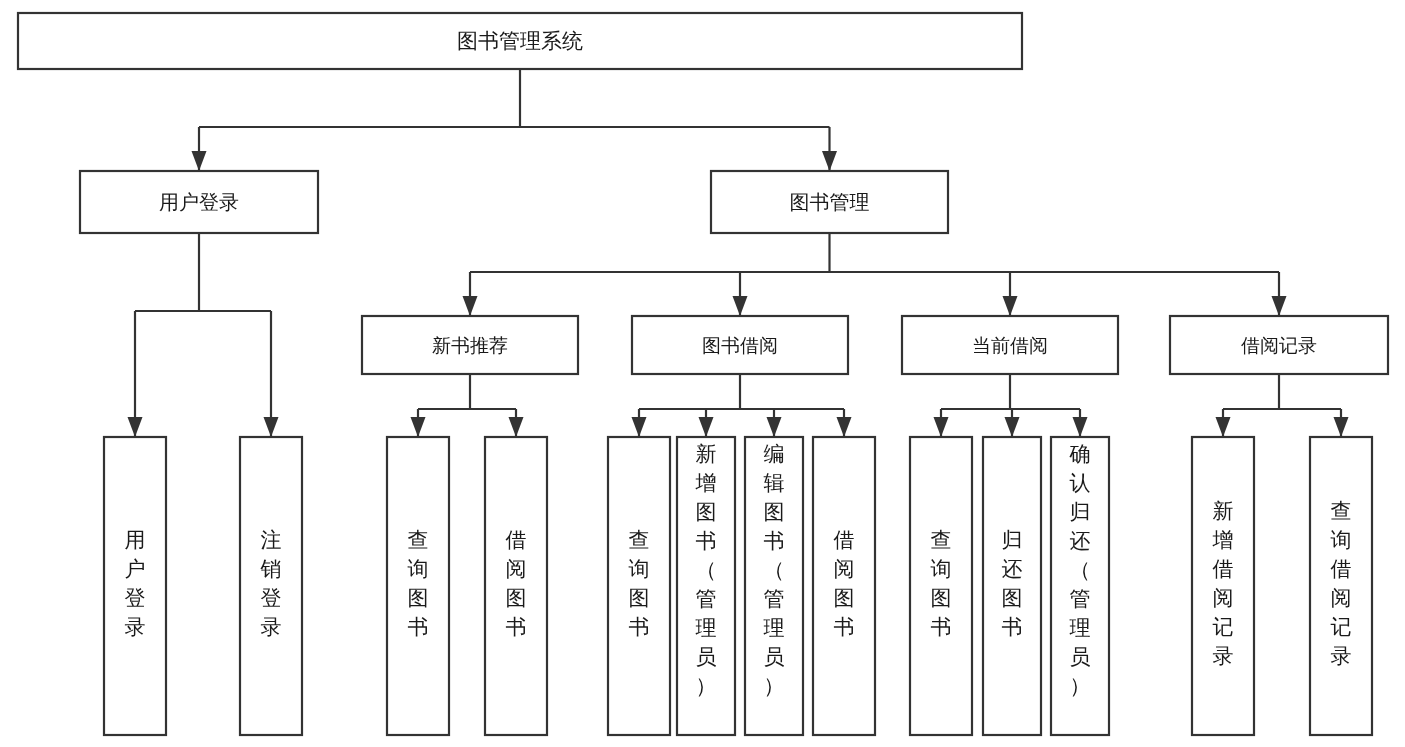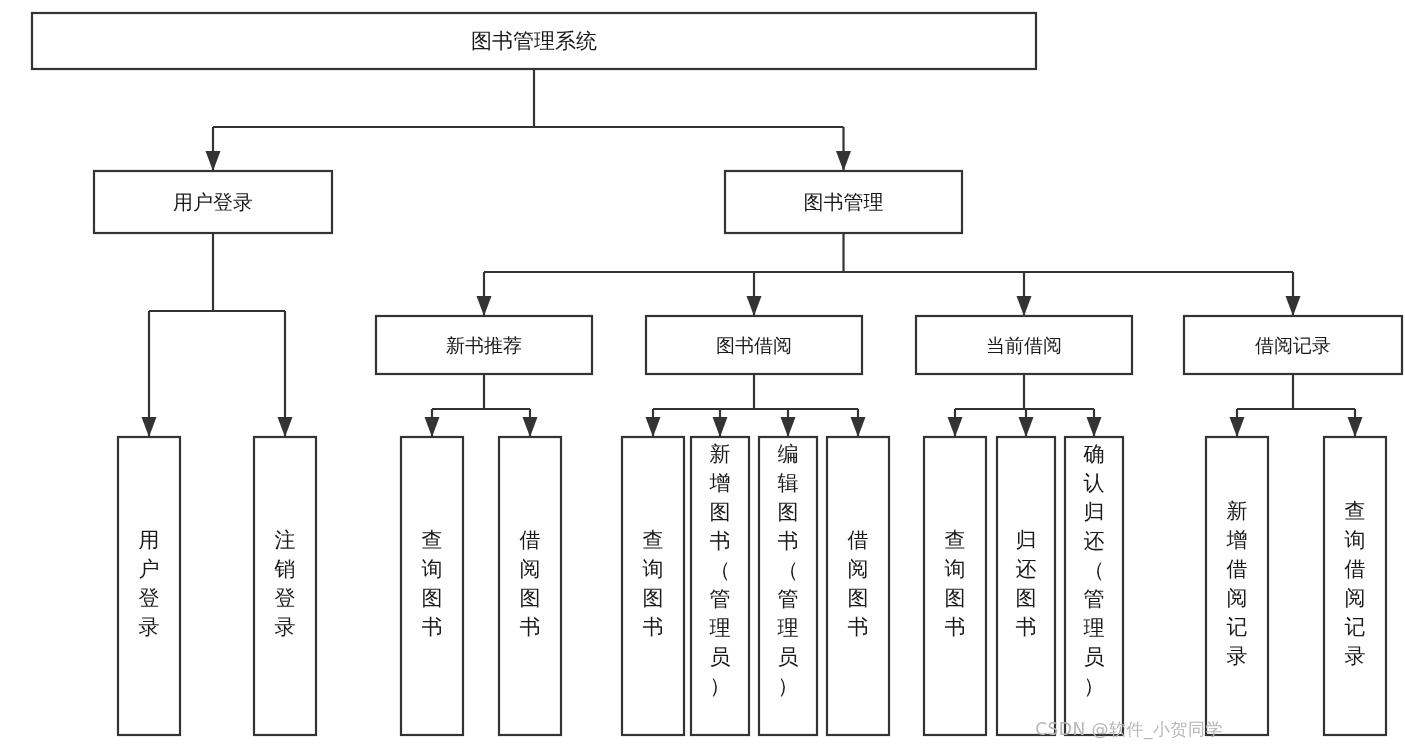--- a/index.html
+++ b/index.html
@@ -11,21 +11,20 @@
     width: 1405px;
     height: 747px;
     font-family: "DejaVu Sans", "Liberation Sans", sans-serif;
     overflow: hidden;
   }
   #diagram-root {
     position: relative;
     width: 1217px;
     height: 747px;
     background: #ffffff;
-    margin-left: 14px;
   }
   svg.diagram-canvas {
     position: absolute;
     left: 0;
     top: 0;
     width: 1405px;
     height: 747px;
     display: block;
   }
   .node-box {
@@ -205,14 +204,13 @@
         <g>
           <rect x="1192" y="437" width="62" height="298" class="node-box"></rect>
           <text x="1223" class="leaf-label"><tspan x="1223" y="517.5">新</tspan><tspan x="1223" y="546.5">增</tspan><tspan x="1223" y="575.5">借</tspan><tspan x="1223" y="604.5">阅</tspan><tspan x="1223" y="633.5">记</tspan><tspan x="1223" y="662.5">录</tspan></text>
         </g>
         <g>
           <rect x="1310" y="437" width="62" height="298" class="node-box"></rect>
           <text x="1341" class="leaf-label"><tspan x="1341" y="517.5">查</tspan><tspan x="1341" y="546.5">询</tspan><tspan x="1341" y="575.5">借</tspan><tspan x="1341" y="604.5">阅</tspan><tspan x="1341" y="633.5">记</tspan><tspan x="1341" y="662.5">录</tspan></text>
         </g>
       </g>
   </svg>
-  <div class="watermark">CSDN @软件_小贺同学</div>
 </div>
 
 </body></html>

